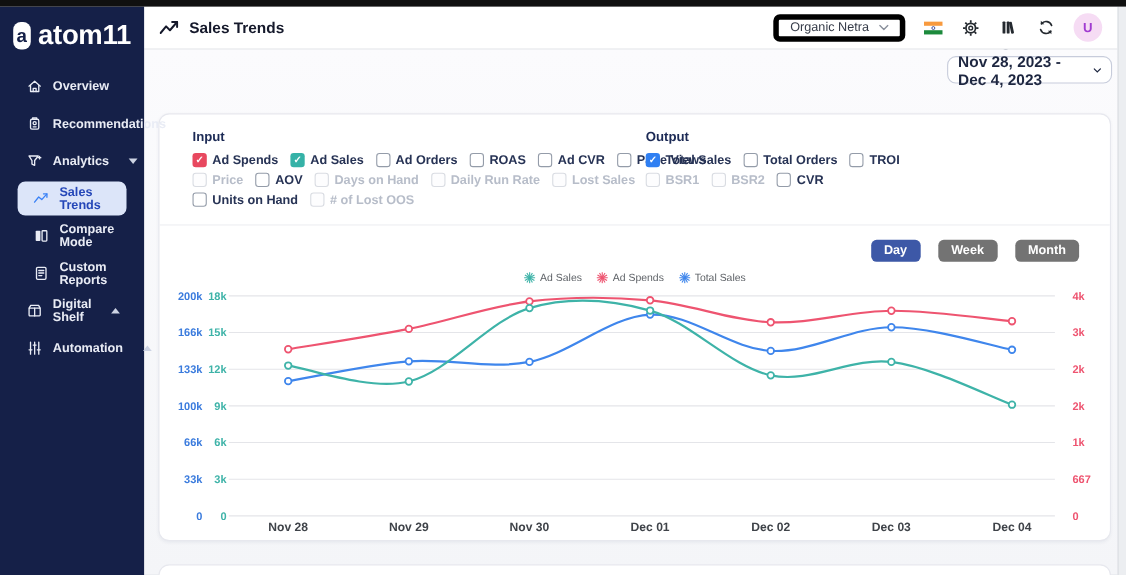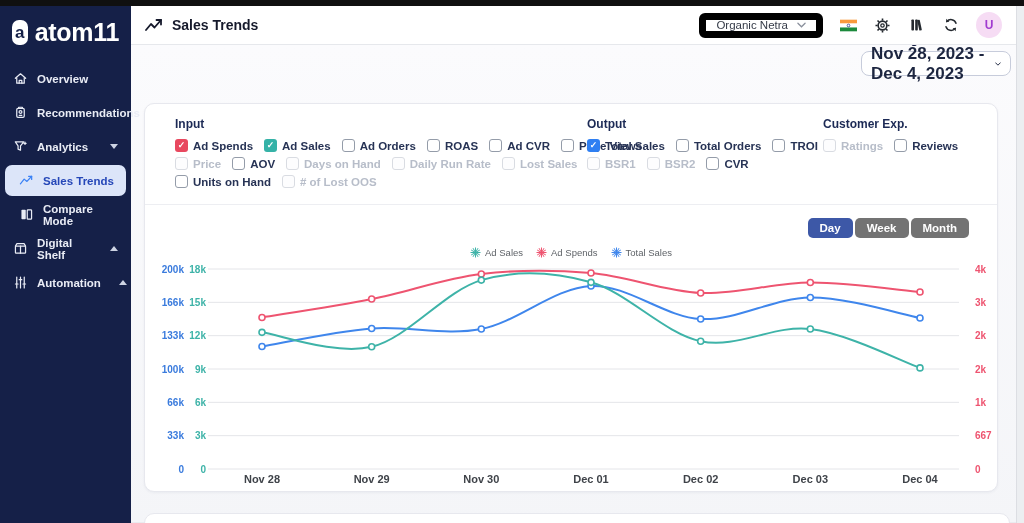--- a/index.html
+++ b/index.html
@@ -8,76 +8,76 @@
 
   .topbar { position:absolute; top:0; left:0; width:1024px; height:6px; background:#101010; z-index:60; }
   .gutter { position:absolute; top:6px; right:0; width:8px; bottom:0; background:#eceef1; border-left:1px solid #dcdee3; z-index:40; }
 
   
   .sidebar { position:absolute; left:0; top:6px; bottom:0; width:131px; background:#152048; color:#eef0f6; z-index:50; }
   .brand { display:flex; align-items:center; gap:7px; padding:12px 12px 14px 12px; }
   .brand-badge { width:25px; height:25px; background:#ffffff; border-radius:7px; display:flex; align-items:center; justify-content:center;
     color:#152048; font-weight:bold; font-size:17px; }
   .brand-name { font-size:25px; font-weight:bold; letter-spacing:-0.3px; color:#fff; }
-  .menu { padding:2px 5px; }
+  .menu { padding:2px 16px; }
   .menu-item { display:flex; align-items:center; gap:9px; height:31px; padding:0 8px; border-radius:7px;
     font-size:11.5px; font-weight:600; color:#e9ecf5; cursor:pointer; margin-bottom:3px; }
   .menu-item.sub { padding-left:14px; }
   .menu-item.active { background:#dce5f9; color:#2547b8; }
   .menu-item .mi-icon { width:15px; height:15px; flex:0 0 15px; display:flex; align-items:center; }
   .menu-item .mi-icon svg { width:15px; height:15px; stroke:currentColor; fill:none; stroke-width:1.3; stroke-linecap:round; stroke-linejoin:round; }
   .menu-item.active .mi-icon svg { stroke:#3b82f6; }
   .menu-item .spacer { flex:1; }
   .tri { width:0; height:0; border-left:4px solid transparent; border-right:4px solid transparent; }
   .tri.down { border-top:5px solid #cdd3e3; }
   .tri.up { border-bottom:5px solid #cdd3e3; }
 
   
   .main { position:absolute; left:131px; top:6px; right:8px; bottom:0; }
   .header { position:relative; z-index:20; height:39px; background:#fff; border-bottom:1px solid #e6e8ec;
     display:flex; align-items:center; padding:0 14px; }
   .page-title { display:flex; align-items:center; gap:9px; font-size:14px; font-weight:bold; color:#15192b; }
   .page-title svg { width:18px; height:14px; }
   .header-right { margin-left:auto; display:flex; align-items:center; gap:17px; }
-  .account-select { display:flex; align-items:center; gap:9px; border:7px solid #000000; border-radius:6px;
+  .account-select { display:flex; align-items:center; gap:9px; border:5px solid #000000; border-radius:6px;
     height:25px; padding:0 10px; font-size:11.5px; color:#353b48; background:#fff; cursor:pointer; }
   .hicon { width:17px; height:17px; display:flex; align-items:center; justify-content:center; cursor:pointer; }
   .avatar { width:26px; height:26px; border-radius:50%; background:#f6dcf4; color:#a13bd0;
     display:flex; align-items:center; justify-content:center; font-size:12px; font-weight:bold; cursor:pointer; }
 
   .content { position:relative; z-index:1; height:477px; background:linear-gradient(#fbfbfd,#f4f5f8); }
 
   .date-block { position:absolute; top:-11px; right:5px; z-index:2; }
   .date-label { font-size:11.5px; font-weight:bold; color:#1a2347; margin-bottom:5px; }
   .date-select { width:150px; height:25px; background:#fff; border:1px solid #c7ccdb; border-radius:8px;
     display:flex; align-items:center; justify-content:space-between; padding:4px 9px;
-    font-size:17px; font-weight:600; color:#1d2640; cursor:pointer; }
-
-  .card { position:absolute; left:13px; right:18px; top:58px; height:389px; background:#fff;
+    font-size:14px; font-weight:600; color:#1d2640; cursor:pointer; }
+
+  .card { position:absolute; left:13px; right:6px; top:58px; height:389px; background:#fff;
     border:1px solid #e7e8ee; border-radius:10px; box-shadow:0 1px 3px rgba(25,35,80,.05); overflow:hidden; }
   .card2 { position:absolute; left:13px; right:6px; top:468px; height:30px; background:#fff;
     border:1px solid #e7e8ee; border-radius:10px 10px 0 0; }
 
   
   .filters { display:flex; padding:13px 0 11px 30px; border-bottom:1px solid #edeef2; }
   .fcol-input { width:412px; }
   .fcol-output { width:236px; }
   .fcol-cx { flex:1; }
   .ftitle { font-size:12px; font-weight:bold; color:#1c2a55; margin-bottom:8px; }
   .frow { display:flex; align-items:center; flex-wrap:nowrap; gap:11px; margin-bottom:5px; }
   .fopt { display:flex; align-items:center; gap:5px; font-size:11.5px; font-weight:600; color:#273355;
     white-space:nowrap; cursor:pointer; }
   .fopt.disabled { color:#b7bdc9; cursor:default; }
   .cbox { width:13px; height:13px; border-radius:3px; border:1.5px solid #949ca9; background:#fff;
     display:flex; align-items:center; justify-content:center; font-size:9px; color:#fff; line-height:1; }
   .fopt.disabled .cbox { border-color:#d9dce2; background:#fdfdfe; }
   .cbox.checked { border:none; }
 
   
-  .gran { display:flex; justify-content:flex-end; gap:2px; padding:13px 28px 0 0; }
+  .gran { display:flex; justify-content:flex-end; gap:16px; padding:13px 28px 0 0; }
   .gran button { border:none; color:#fff; font-family:inherit; font-size:11.5px; font-weight:600;
     padding:4px 12px; border-radius:5px; background:#737373; cursor:pointer; }
   .gran button.sel { background:#3d58a7; }
 
   
   .legend { display:flex; justify-content:center; align-items:center; gap:13px; margin-top:9px; }
   .leg-item { display:flex; align-items:center; gap:4px; font-size:9.5px; color:#5f6368; }
   .leg-item svg { width:11px; height:11px; }
 
   .chartwrap { margin:3px 0 0 6px; }
@@ -137,20 +137,29 @@
         <span>Sales Trends</span>
       </div>
       <div class="menu-item sub">
         <span class="mi-icon">
           <svg viewBox="0 0 16 16">
             <rect x="2.6" y="3" width="4.6" height="10" rx="0.8" fill="currentColor" stroke="none"></rect>
             <rect x="8.8" y="3" width="4.6" height="10" rx="0.8"></rect>
           </svg>
         </span>
         <span>Compare Mode</span>
+      </div>
+      <div class="menu-item sub">
+        <span class="mi-icon">
+          <svg viewBox="0 0 16 16">
+            <rect x="3.4" y="2.2" width="9.2" height="11.6" rx="1.2"></rect>
+            <path d="M5.6 5.2h4.8M5.6 7.7h4.8M5.6 10.2h3"></path>
+          </svg>
+        </span>
+        <span>Custom Reports</span>
       </div>
       <div class="menu-item">
         <span class="mi-icon">
           <svg viewBox="0 0 16 16">
             <rect x="2.6" y="5.4" width="10.8" height="7.6" rx="0.8"></rect>
             <path d="M2.6 5.4 4.2 2.8h7.6l1.6 2.6M8 5.4v7.6"></path>
           </svg>
         </span>
         <span>Digital Shelf</span>
         <span class="spacer"></span>
@@ -326,35 +335,20 @@
                   <span class="cbox"></span>
                   <span>BSR1</span>
                 </label>
                 <label class="fopt disabled">
                   <span class="cbox"></span>
                   <span>BSR2</span>
                 </label>
                 <label class="fopt">
                   <span class="cbox"></span>
                   <span>CVR</span>
-                </label>
-              </div>
-            </div>
-        </div>
-        <div class="fcol-cx">
-          <div class="ftitle">Customer Exp.</div>
-          <div id="fg-cx">
-              <div class="frow">
-                <label class="fopt disabled">
-                  <span class="cbox"></span>
-                  <span>Ratings</span>
-                </label>
-                <label class="fopt">
-                  <span class="cbox"></span>
-                  <span>Reviews</span>
                 </label>
               </div>
             </div>
         </div>
       </div>
 
       <div class="gran" id="granularity">
           <button class="sel">Day</button>
           <button class="">Week</button>
           <button class="">Month</button>

